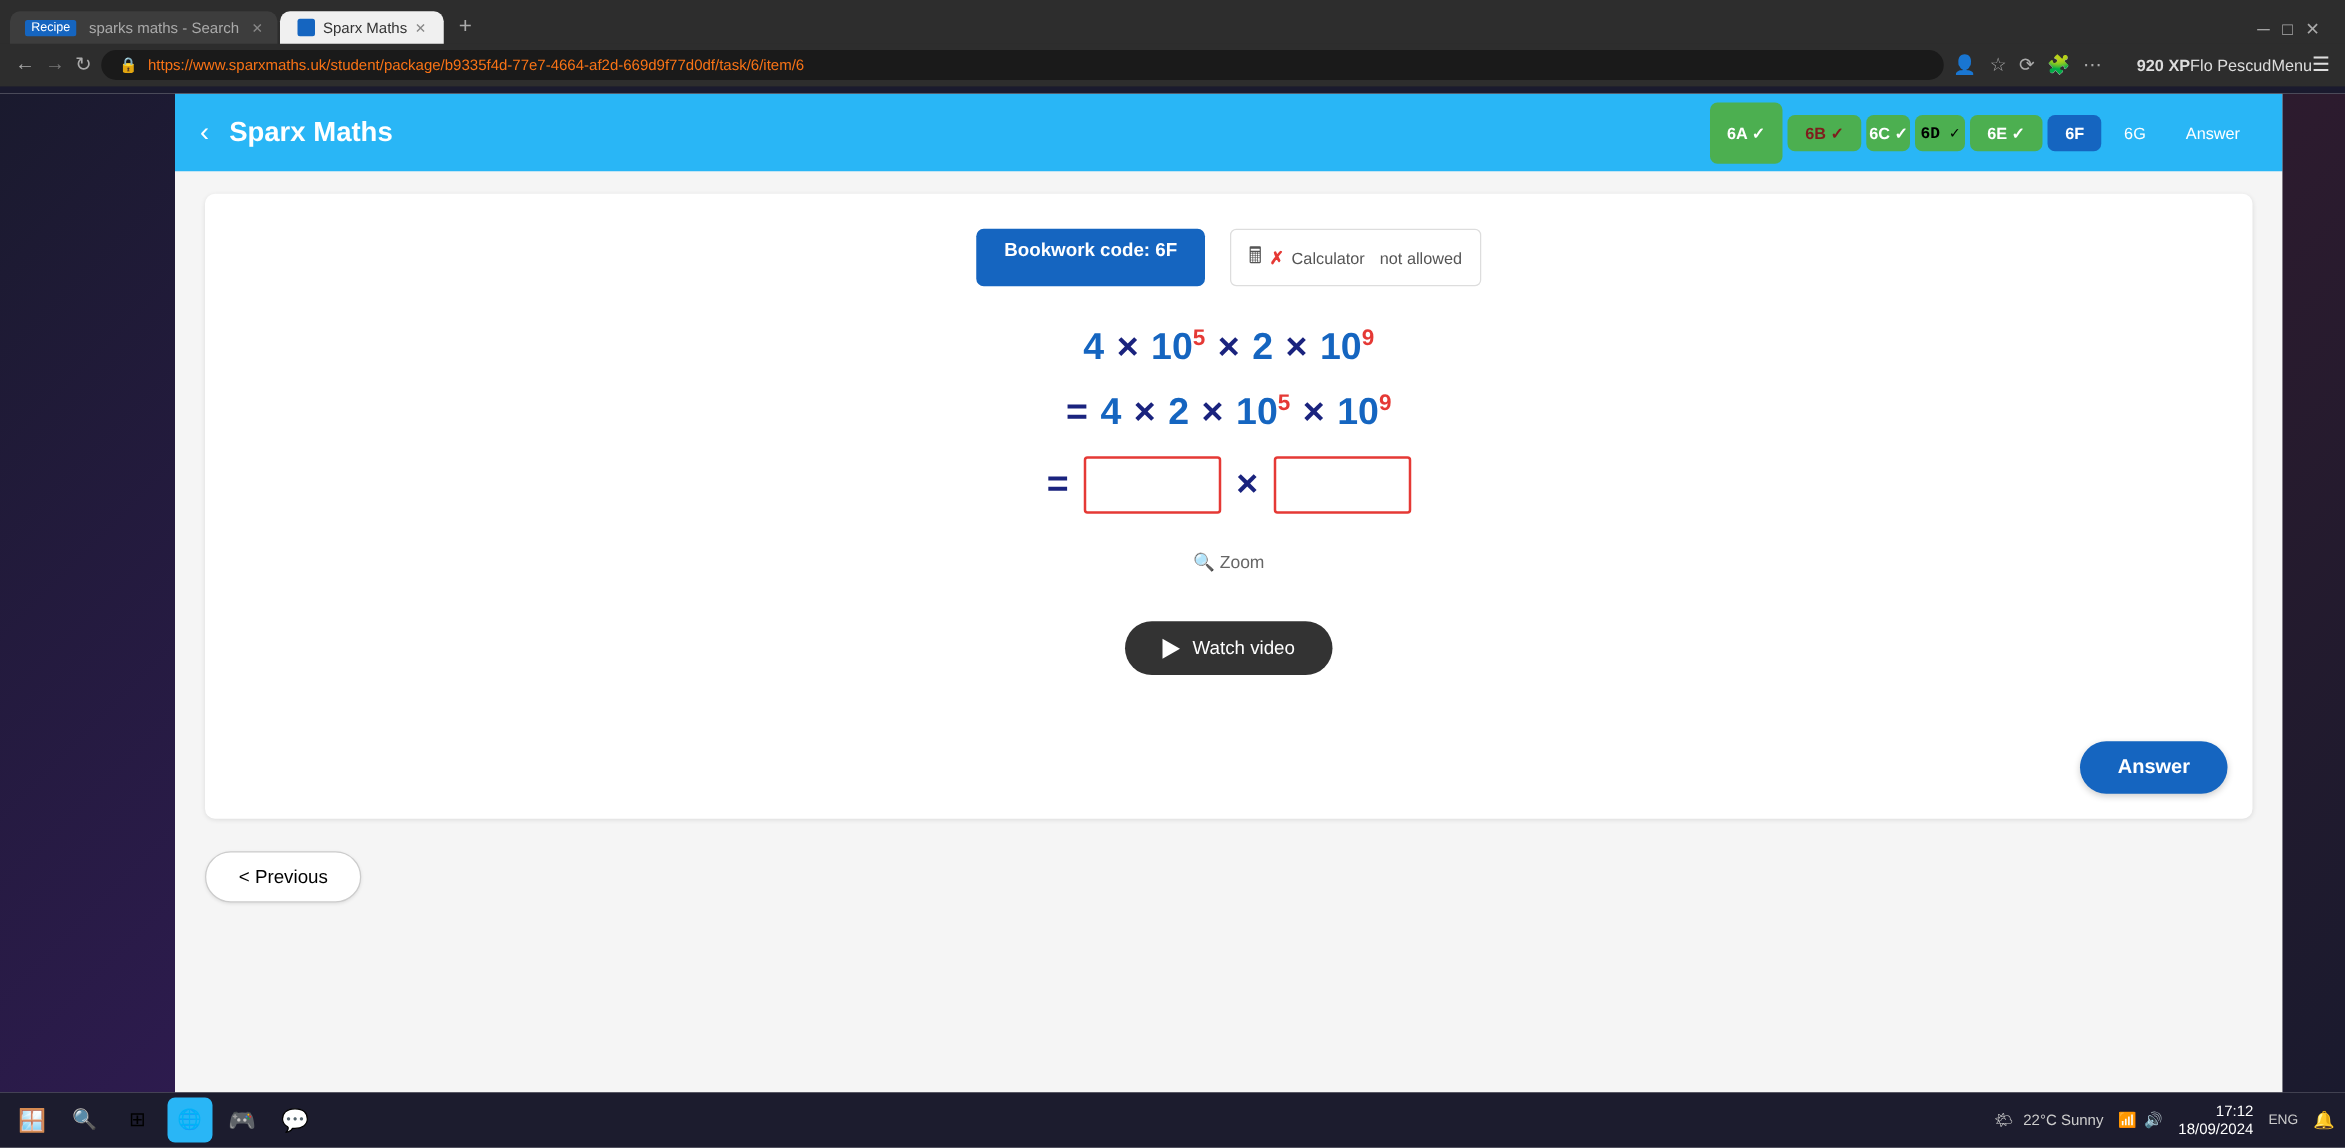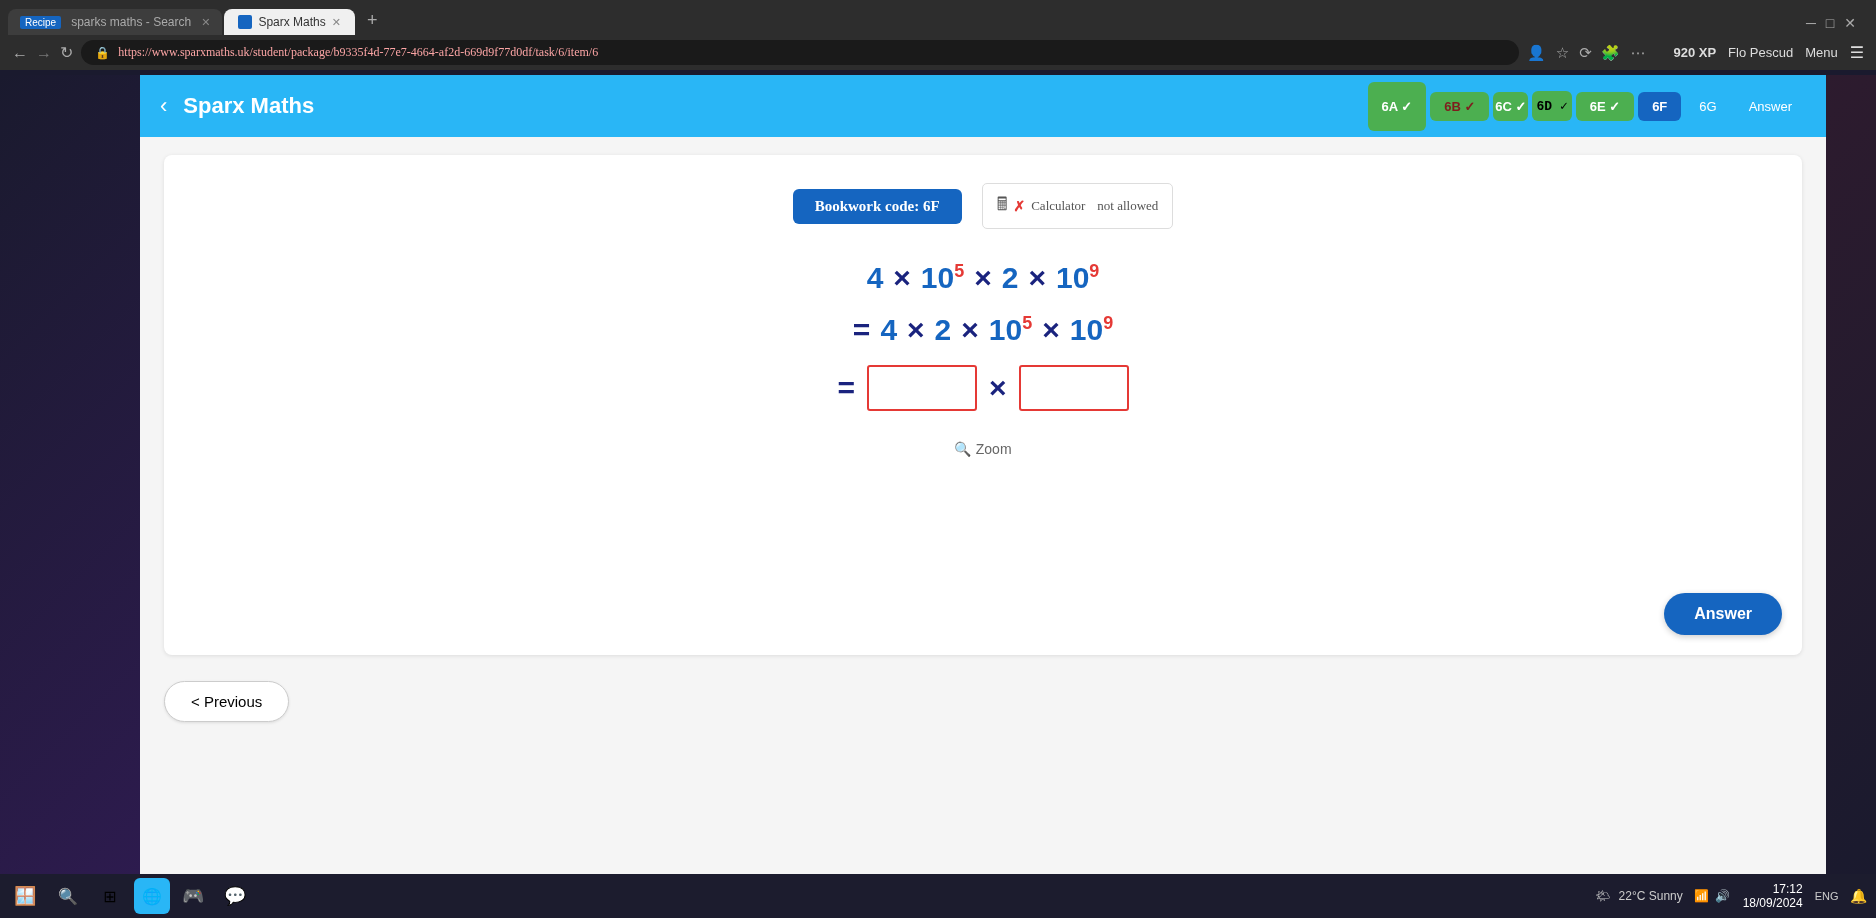--- a/index.html
+++ b/index.html
@@ -30,31 +30,31 @@
       <span style="color:#aaa;font-size:14px;cursor:pointer;">✕</span>
     </div>
   </div>
 
   <div style="display:flex;align-items:center;padding:5px 12px;gap:8px;background:#2d2d2d;">
     <button style="background:none;border:none;color:#aaa;font-size:16px;cursor:pointer;">←</button>
     <button style="background:none;border:none;color:#777;font-size:16px;cursor:pointer;">→</button>
     <button style="background:none;border:none;color:#aaa;font-size:16px;cursor:pointer;">↻</button>
     <div style="flex:1;background:#1a1a1a;border-radius:18px;padding:5px 14px;display:flex;align-items:center;gap:8px;">
       <span style="color:#4caf50;font-size:12px;">🔒</span>
-      <span style="color:#fca5a5;font-size:12px;font-family:Liberation Serif, serif;">https://www.sparxmaths.uk/student/package/b9335f4d-77e7-4664-af2d-669d9f77d0df/task/6/item/6</span>
+      <span style="color:#f97316;font-size:12px;">https://www.sparxmaths.uk/student/package/b9335f4d-77e7-4664-af2d-669d9f77d0df/task/6/item/6</span>
     </div>
     <div style="display:flex;gap:10px;color:#aaa;font-size:15px;">
       <span style="cursor:pointer;">👤</span>
       <span style="cursor:pointer;">☆</span>
       <span style="cursor:pointer;">⟳</span>
       <span style="cursor:pointer;">🧩</span>
       <span style="cursor:pointer;">⋯</span>
     </div>
 
-    <div style="display:flex;align-items:center;gap:12px;margin-left:20px;">
+    <div style="display:flex;align-items:center;margin-left:20px;">
       <span style="color:#ddd;font-size:13px;font-weight:bold;">920 XP</span>
       <span style="color:#ddd;font-size:13px;">Flo Pescud</span>
       <span style="color:#ddd;font-size:13px;cursor:pointer;">Menu</span>
       <span style="color:#ddd;font-size:16px;cursor:pointer;">☰</span>
     </div>
   </div>
 </div>
 
 <div style="position:absolute;top:75px;left:0;right:0;bottom:44px;background:#e8e8e8;overflow:hidden;">
 
@@ -71,21 +71,21 @@
         <div style="background:#4caf50;color:#000000;padding:7px 4px;border-radius:6px;font-size:13px;font-weight:bold;cursor:pointer;font-family:Liberation Mono, monospace;">6D ✓</div>
         <div style="background:#4caf50;color:white;padding:7px 14px;border-radius:6px;font-size:13px;font-weight:bold;cursor:pointer;">6E ✓</div>
         <div style="background:#1565c0;color:white;padding:7px 14px;border-radius:6px;font-size:13px;font-weight:bold;cursor:pointer;">6F</div>
         <div style="color:white;padding:7px 14px;border-radius:6px;font-size:13px;cursor:pointer;">6G</div>
         <div style="color:white;padding:7px 14px;border-radius:6px;font-size:13px;cursor:pointer;">Answer</div>
       </div>
     </div>
 
     <div style="margin:18px 24px;background:white;border-radius:8px;box-shadow:0 1px 4px rgba(0,0,0,0.1);padding:28px 40px;min-height:500px;position:relative;">
 
-      <div style="display:flex;align-items:center;justify-content:center;gap:20px;margin-bottom:32px;font-family:Liberation Serif, serif;">
+      <div style="display:flex;justify-content:center;gap:20px;margin-bottom:32px;">
         <div style="background:#1565c0;color:white;padding:9px 22px;border-radius:6px;font-size:15px;font-weight:bold;">Bookwork code: 6F</div>
         <div style="display:flex;align-items:center;gap:6px;border:1px solid #ddd;padding:7px 14px;border-radius:5px;font-size:13px;color:#555;">
           <span style="font-size:18px;">🖩</span>
           <span style="color:#e53935;font-size:14px;font-weight:bold;">✗</span>
           <span>Calculator</span>
           <br>
           <span>not allowed</span>
         </div>
       </div>
 
@@ -122,20 +122,26 @@
           <span style="color:#1a237e;">×</span>
           <input type="text" style="border: 2px solid rgb(229, 57, 53); border-radius: 3px; width: 110px; height: 46px; font-size: 20px; text-align: center; outline: none;">
         </div>
       </div>
 
       <div style="text-align:center;margin:10px 0;color:#666;font-size:14px;cursor:pointer;">
         <span>🔍</span>
         <span>Zoom</span>
       </div>
 
+      <div style="display:flex;justify-content:center;margin-top:40px;">
+        <button style="background:#333;color:white;border:none;padding:13px 30px;border-radius:24px;font-size:15px;cursor:pointer;display:flex;align-items:center;gap:10px;">
+          <span style="display:inline-block;width:0;height:0;border-top:8px solid transparent;border-bottom:8px solid transparent;border-left:14px solid white;"></span>
+          <span>Watch video</span>
+        </button>
+      </div>
 
       <button style="position:absolute;bottom:20px;right:20px;background:#1565c0;color:white;border:none;padding:12px 30px;border-radius:24px;font-size:16px;font-weight:bold;cursor:pointer;box-shadow:0 2px 6px rgba(0,0,0,0.2);">Answer</button>
     </div>
 
     <div style="display:flex;align-items:center;padding:8px 24px;">
       <button style="background:white;border:1px solid #ccc;padding:11px 26px;border-radius:24px;font-size:15px;cursor:pointer;box-shadow:0 1px 3px rgba(0,0,0,0.1);">
         <span>&lt; Previous</span>
       </button>
     </div>
 

